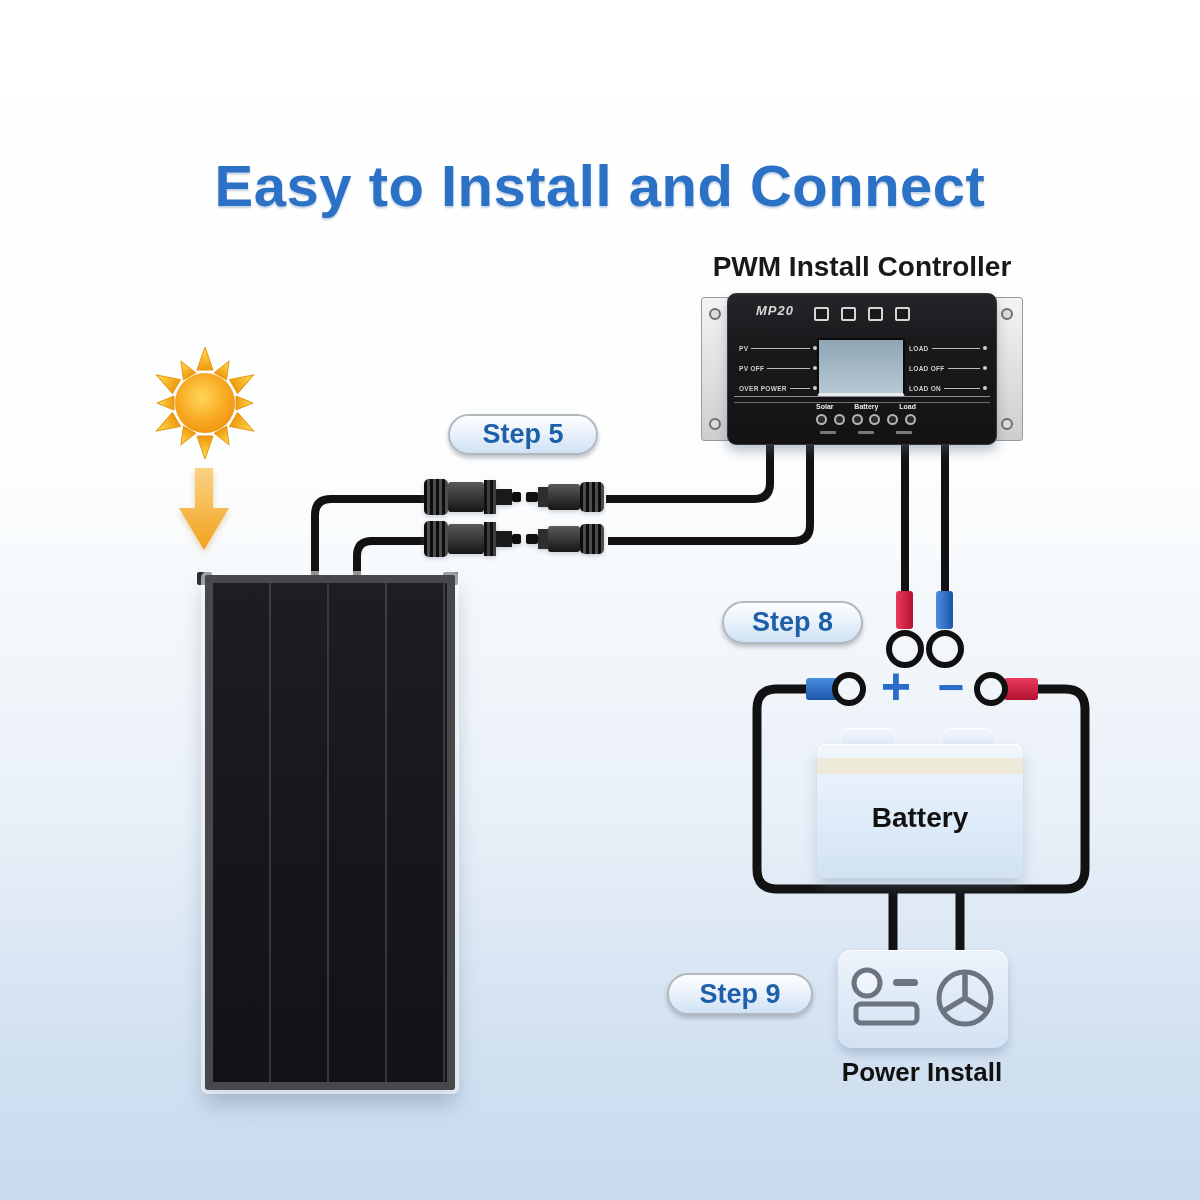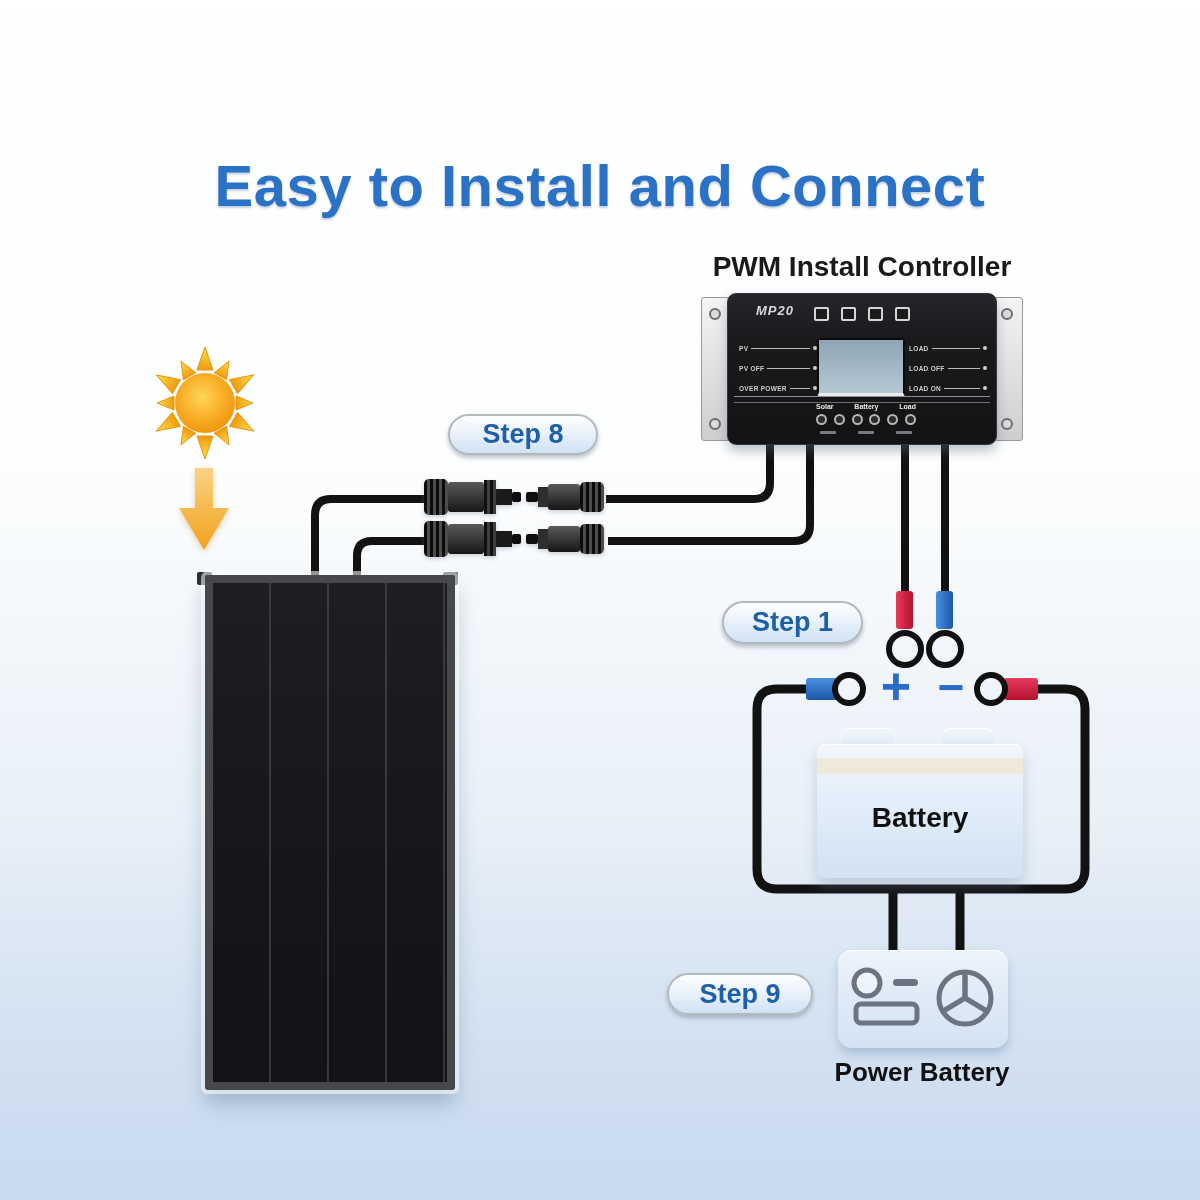--- a/index.html
+++ b/index.html
@@ -308,19 +308,19 @@
 
   <div class="inverter">
     <svg width="150" height="80" viewBox="0 0 150 80" style="position:absolute;left:10px;top:12px;" fill="none" stroke="#6b7480" stroke-width="5">
       <circle cx="19" cy="21" r="13" fill="rgba(255,255,255,.4)"></circle>
       <rect x="45" y="17" width="25" height="7" rx="3.5" fill="#6b7480" stroke="none"></rect>
       <rect x="8" y="42" width="61" height="19" rx="5"></rect>
       <circle cx="117" cy="36" r="26"></circle>
       <path d="M117,36 L117,14 M117,36 L97,48 M117,36 L137,48" stroke-linecap="round" stroke-width="5.5"></path>
     </svg>
   </div>
-  <div class="inv-label">Power Battery</div>
-
-  <div class="step s2">Step 8</div>
-  <div class="step s1">Step 1</div>
+  <div class="inv-label">Power Install</div>
+
+  <div class="step s2">Step 5</div>
+  <div class="step s1">Step 8</div>
   <div class="step s3">Step 9</div>
 
 </div>
 
 </body></html>

